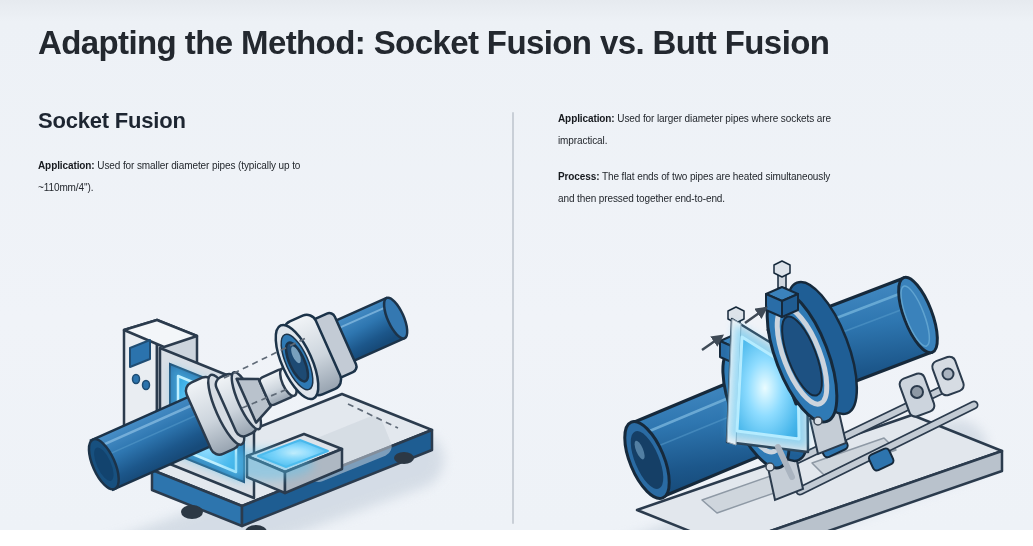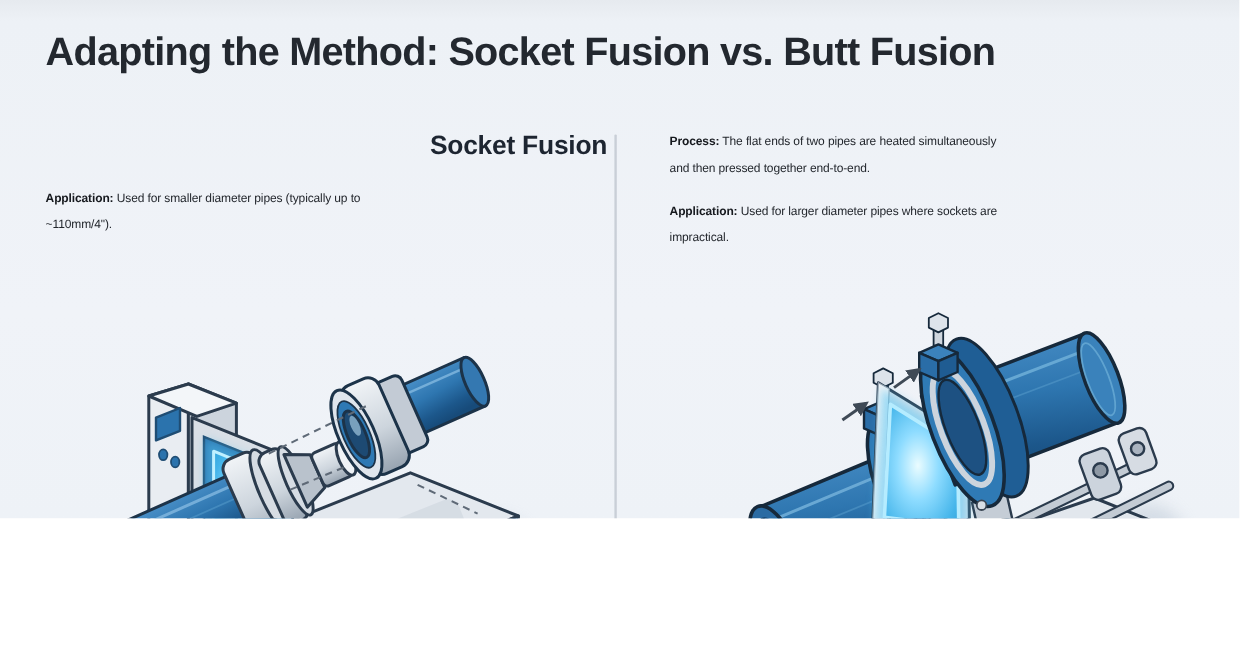--- a/index.html
+++ b/index.html
@@ -1,32 +1,32 @@
 <!DOCTYPE html>
 <html><head>
 <meta charset="utf-8">
 <style>
   html,body{margin:0;padding:0;}
   .canvas{
     position:relative;
-    width:1033px;height:432px;
+    width:1033px;height:530px;
     overflow:hidden;
     background:linear-gradient(180deg,#e6eaef 0%,#edf1f6 4%,#f0f3f8 60%,#eef2f7 100%);
     font-family:"Liberation Sans","DejaVu Sans",sans-serif;
     color:#23272d;
   }
   .title{
     position:absolute;left:38px;top:24px;margin:0;
     font-size:33px;font-weight:700;letter-spacing:-0.6px;color:#23282f;
   }
   .col{position:absolute;top:108px;}
   .col-left{left:38px;width:468px;}
   .col-right{left:558px;width:440px;}
   .col h2{
-    margin:0 0 21px 0;font-size:22px;font-weight:700;color:#1d2531;letter-spacing:-0.2px;text-align:right;
+    margin:0 0 21px 0;font-size:22px;font-weight:700;color:#1d2531;letter-spacing:-0.2px;
   }
   .col p{
     margin:0 0 14px 0;font-size:10px;line-height:22px;color:#23272d;letter-spacing:-0.1px;
   }
   .col p b{font-weight:700;color:#16191e;}
   .divider{
     position:absolute;left:512px;top:112px;width:2px;height:412px;
     background:#c9cfd7;border-radius:1px;
   }
   .illo{position:absolute;}
@@ -42,22 +42,22 @@
   <h1 class="title">Adapting the Method: Socket Fusion vs. Butt Fusion</h1>
 
   <section class="col col-left">
     <h2>Socket Fusion</h2>
     <p><b>Application:</b> <span>Used for smaller diameter pipes (typically up to</span><br><span>~110mm/4").</span></p>
   </section>
 
   <div class="divider"></div>
 
   <section class="col col-right">
+    <p><b>Application:</b> <span>Used for larger diameter pipes where sockets are</span><br><span>impractical.</span></p>
     <p><b>Process:</b> <span>The flat ends of two pipes are heated simultaneously</span><br><span>and then pressed together end-to-end.</span></p>
-    <p><b>Application:</b> <span>Used for larger diameter pipes where sockets are</span><br><span>impractical.</span></p>
   </section>
 
   <div class="illo illo-left">
   <svg width="432" height="286" viewBox="0 0 432 286">
     <defs>
       <linearGradient id="pgL" x1="0" y1="0" x2="0.15" y2="1">
         <stop offset="0" stop-color="#4a90c8"></stop>
             <stop offset="0.45" stop-color="#2e76b0"></stop>
         <stop offset="0.8" stop-color="#1c578b"></stop>
             <stop offset="1" stop-color="#174b7a"></stop>

